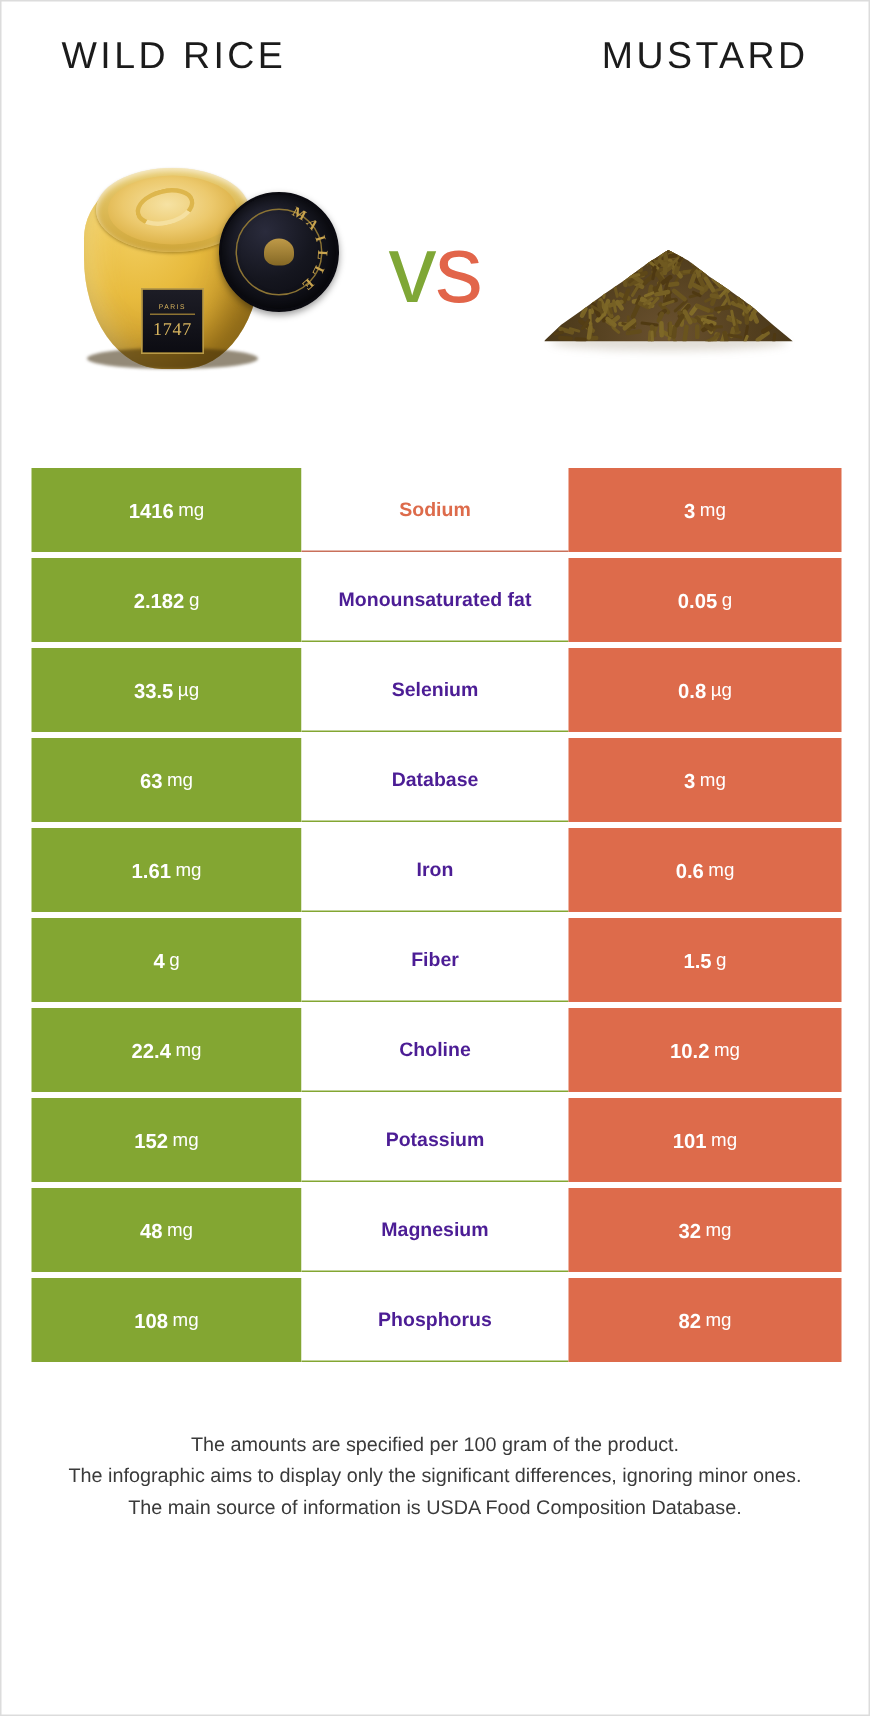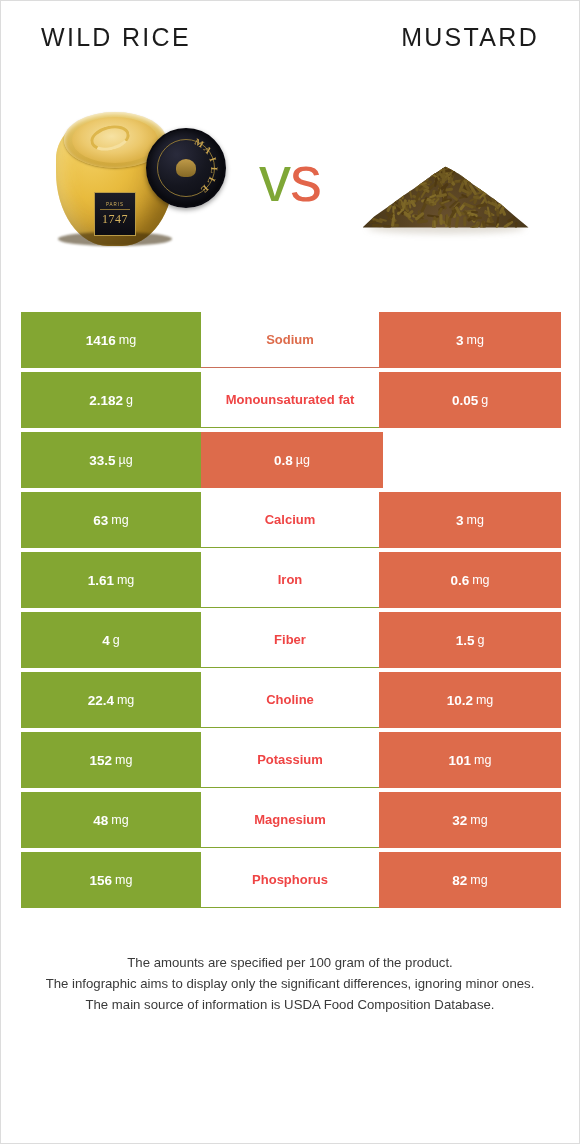--- a/index.html
+++ b/index.html
@@ -193,21 +193,21 @@
     text-align:center;
   }
   .cell-left{
     width:180px;
     background:#83a632;
     color:#ffffff;
   }
   .cell-mid{
     width:178px;
     background:#ffffff;
-    color:#ef4444;
+    color:#4c1d95;
     font-weight:700;
     font-size:13px;
     border-bottom:1px solid #83a632;
   }
   .cell-mid.win-right{
     color:#dd6b4b;
     border-bottom-color:#c9705a;
   }
   .cell-right{
     width:182px;
@@ -632,31 +632,32 @@
         <div class="cell cell-right">
           <span class="val">0.05</span>
           <span class="unit">g</span>
         </div>
       </div>
       <div class="trow">
         <div class="cell cell-left">
           <span class="val">33.5</span>
           <span class="unit">µg</span>
         </div>
+        <div class="cell cell-mid">Selenium</div>
         <div class="cell cell-right">
           <span class="val">0.8</span>
           <span class="unit">µg</span>
         </div>
       </div>
       <div class="trow">
         <div class="cell cell-left">
           <span class="val">63</span>
           <span class="unit">mg</span>
         </div>
-        <div class="cell cell-mid">Calcium</div>
+        <div class="cell cell-mid">Database</div>
         <div class="cell cell-right">
           <span class="val">3</span>
           <span class="unit">mg</span>
         </div>
       </div>
       <div class="trow">
         <div class="cell cell-left">
           <span class="val">1.61</span>
           <span class="unit">mg</span>
         </div>
@@ -705,21 +706,21 @@
           <span class="unit">mg</span>
         </div>
         <div class="cell cell-mid">Magnesium</div>
         <div class="cell cell-right">
           <span class="val">32</span>
           <span class="unit">mg</span>
         </div>
       </div>
       <div class="trow">
         <div class="cell cell-left">
-          <span class="val">156</span>
+          <span class="val">108</span>
           <span class="unit">mg</span>
         </div>
         <div class="cell cell-mid">Phosphorus</div>
         <div class="cell cell-right">
           <span class="val">82</span>
           <span class="unit">mg</span>
         </div>
       </div>
     </div>
 

